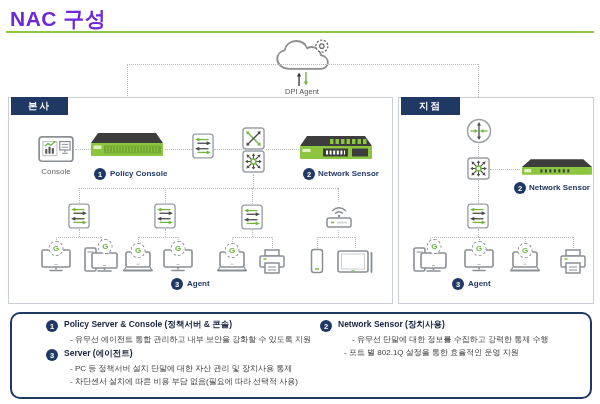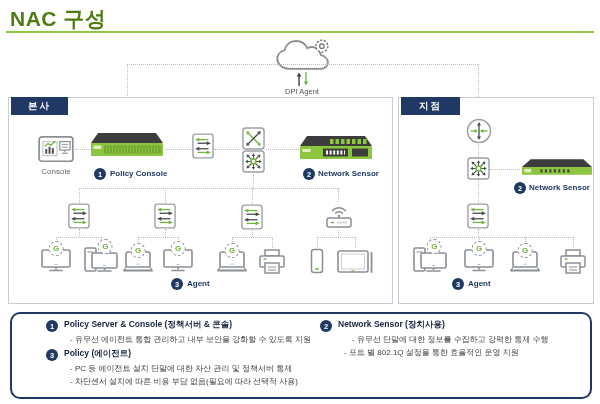--- a/index.html
+++ b/index.html
@@ -3,21 +3,21 @@
 <meta charset="utf-8">
 <style>
   html,body{margin:0;padding:0;}
   body{
     width:600px;height:404px;position:relative;background:#fff;
     font-family:"Liberation Sans","DejaVu Sans",sans-serif;
     overflow:hidden;
   }
   .abs{position:absolute;}
   
-  #page-title{left:10px;top:5px;font-size:21px;font-weight:bold;color:#4d7c0f;letter-spacing:0.5px;}
+  #page-title{left:10px;top:5px;font-size:21px;font-weight:bold;color:#6d28d9;letter-spacing:0.5px;}
   #title-underline{left:6px;top:31px;width:588px;height:0;border-top:2px solid #8DC63F;}
   
   .c-h{height:0;border-top:1px dotted #bdbdbd;}
   .c-v{width:0;border-left:1px dotted #bdbdbd;}
   
   .panel{border:1px solid #c9ced6;background:#fff;}
   .tab{background:#1F3864;color:#fff;font-size:9.5px;font-weight:bold;
        display:flex;align-items:center;justify-content:center;letter-spacing:2px;}
   
   .nbadge{width:12px;height:12px;border-radius:50%;background:#1F3864;color:#fff;
@@ -372,20 +372,20 @@
 
 <div class="abs nbadge" style="left:452px;top:278px">3</div>
 <div class="abs dev-label" style="left:468px;top:279px">Agent</div>
 
 <div class="abs" id="legend-panel"></div>
 <div class="abs nbadge" style="left:46px;top:320px">1</div>
 <div class="abs lg-title" style="left:64px;top:319px">Policy Server &amp; Console (정책서버 &amp; 콘솔)</div>
 <div class="abs lg-bullet" style="left:70px;top:334px">- 유무선 에이전트 통합 관리하고 내부 보안을 강화할 수 있도록 지원</div>
 
 <div class="abs nbadge" style="left:46px;top:349px">3</div>
-<div class="abs lg-title" style="left:64px;top:348px">Policy (에이전트)</div>
-<div class="abs lg-bullet" style="left:70px;top:363px">- PC 등 에이전트 설치 단말에 대한 자산 관리 및 정책서버 통제</div>
+<div class="abs lg-title" style="left:64px;top:348px">Server (에이전트)</div>
+<div class="abs lg-bullet" style="left:70px;top:363px">- PC 등 정책서버 설치 단말에 대한 자산 관리 및 장치사용 통제</div>
 <div class="abs lg-bullet" style="left:70px;top:376px">- 차단센서 설치에 따른 비용 부담 없음(필요에 따라 선택적 사용)</div>
 
 <div class="abs nbadge" style="left:320px;top:320px">2</div>
 <div class="abs lg-title" style="left:338px;top:319px">Network Sensor (장치사용)</div>
 <div class="abs lg-bullet" style="left:352px;top:334px">- 유무선 단말에 대한 정보를 수집하고 강력한 통제 수행</div>
 <div class="abs lg-bullet" style="left:344px;top:347px">- 포트 별 802.1Q 설정을 통한 효율적인 운영 지원</div>
 
 </body></html>

